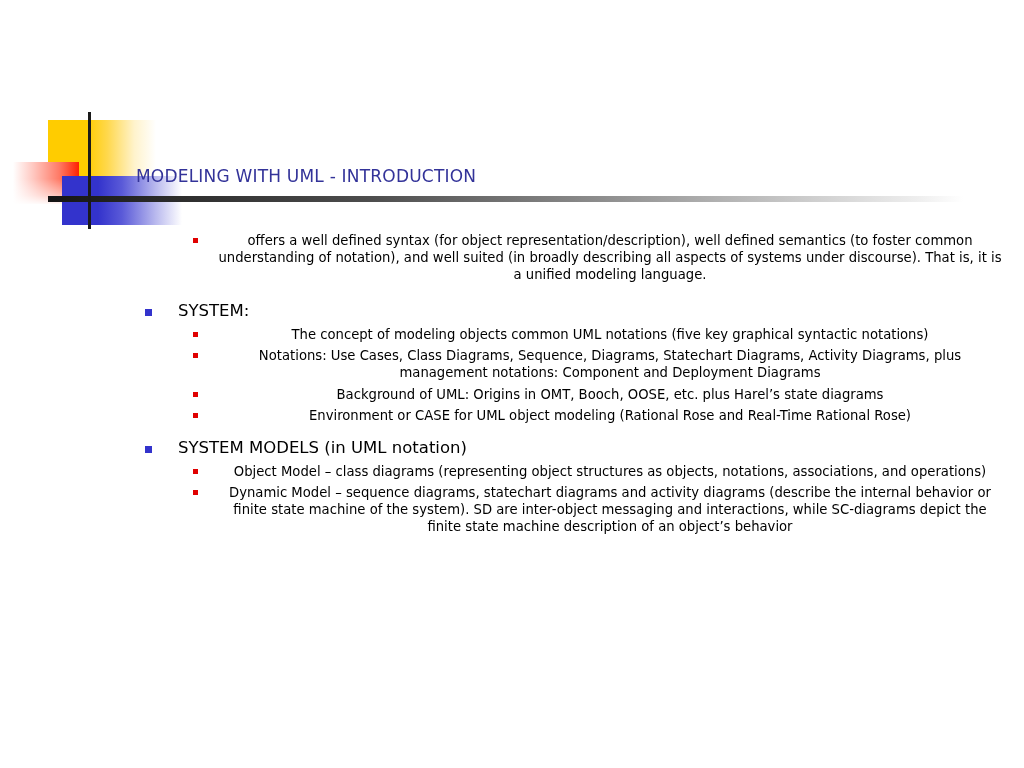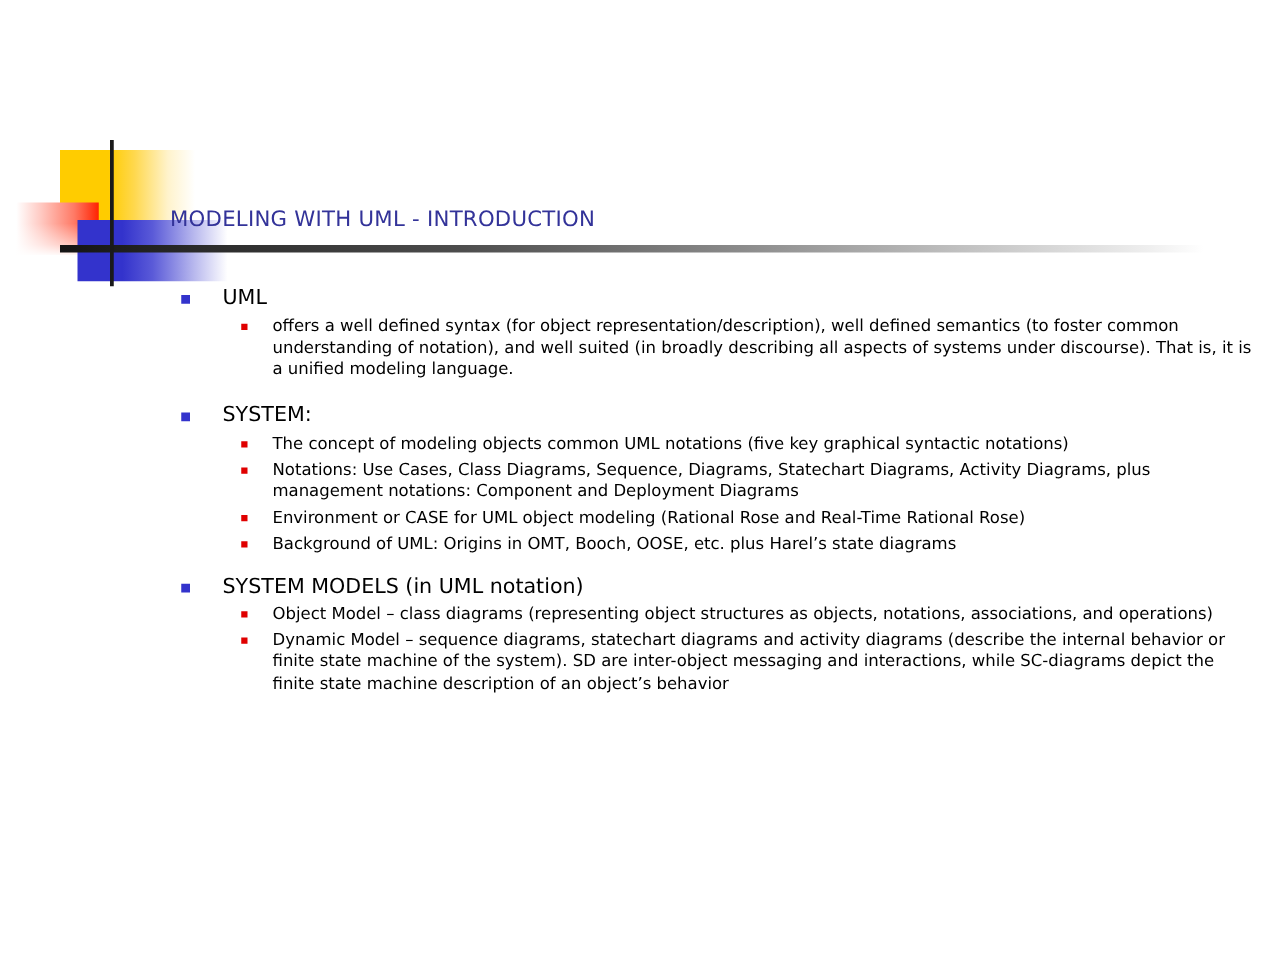--- a/index.html
+++ b/index.html
@@ -117,20 +117,21 @@
     background: #3333cc;
   }
 
   .lvl2 {
     position: relative;
     padding-left: 78px;
     margin-top: 4px;
     font-size: 13.2px;
     line-height: 1.30;
     color: #000000;
+    text-align: center;
   }
 
   .lvl2 > .bullet-sq {
     position: absolute;
     left: 53px;
     top: 6px;
     width: 5px;
     height: 5px;
     background: #e00000;
   }
@@ -149,24 +150,20 @@
   <div class="deco-blue"></div>
   <div class="deco-hline"></div>
   <div class="deco-vline"></div>
 </div>
 
 <div id="slide-title">MODELING WITH UML - INTRODUCTION</div>
 
 <div id="content">
 
   <div class="group">
-    <div class="lvl1">
-      <span class="bullet-sq"></span>
-      <span>UML</span>
-    </div>
     <div class="lvl2">
       <span class="bullet-sq"></span>
       <span>offers a well defined syntax (for object representation/description), well defined semantics (to foster common understanding of notation), and well suited (in broadly describing all aspects of systems under discourse).  That is, it is a unified modeling language.</span>
     </div>
   </div>
 
   <div class="group-gap"></div>
 
   <div class="group">
     <div class="lvl1">
@@ -176,25 +173,25 @@
     <div class="lvl2">
       <span class="bullet-sq"></span>
       <span>The concept of modeling objects common UML notations (five key graphical syntactic notations)</span>
     </div>
     <div class="lvl2">
       <span class="bullet-sq"></span>
       <span>Notations: Use Cases, Class Diagrams, Sequence, Diagrams, Statechart Diagrams, Activity Diagrams, plus management notations: Component and Deployment Diagrams</span>
     </div>
     <div class="lvl2">
       <span class="bullet-sq"></span>
+      <span>Background of UML: Origins in OMT, Booch, OOSE, etc. plus Harel’s state diagrams</span>
+    </div>
+    <div class="lvl2">
+      <span class="bullet-sq"></span>
       <span>Environment or CASE for UML object modeling (Rational Rose and Real-Time Rational Rose)</span>
-    </div>
-    <div class="lvl2">
-      <span class="bullet-sq"></span>
-      <span>Background of UML: Origins in OMT, Booch, OOSE, etc. plus Harel’s state diagrams</span>
     </div>
   </div>
 
   <div class="group-gap-sm"></div>
 
   <div class="group">
     <div class="lvl1">
       <span class="bullet-sq"></span>
       <span>SYSTEM MODELS (in UML notation)</span>
     </div>

